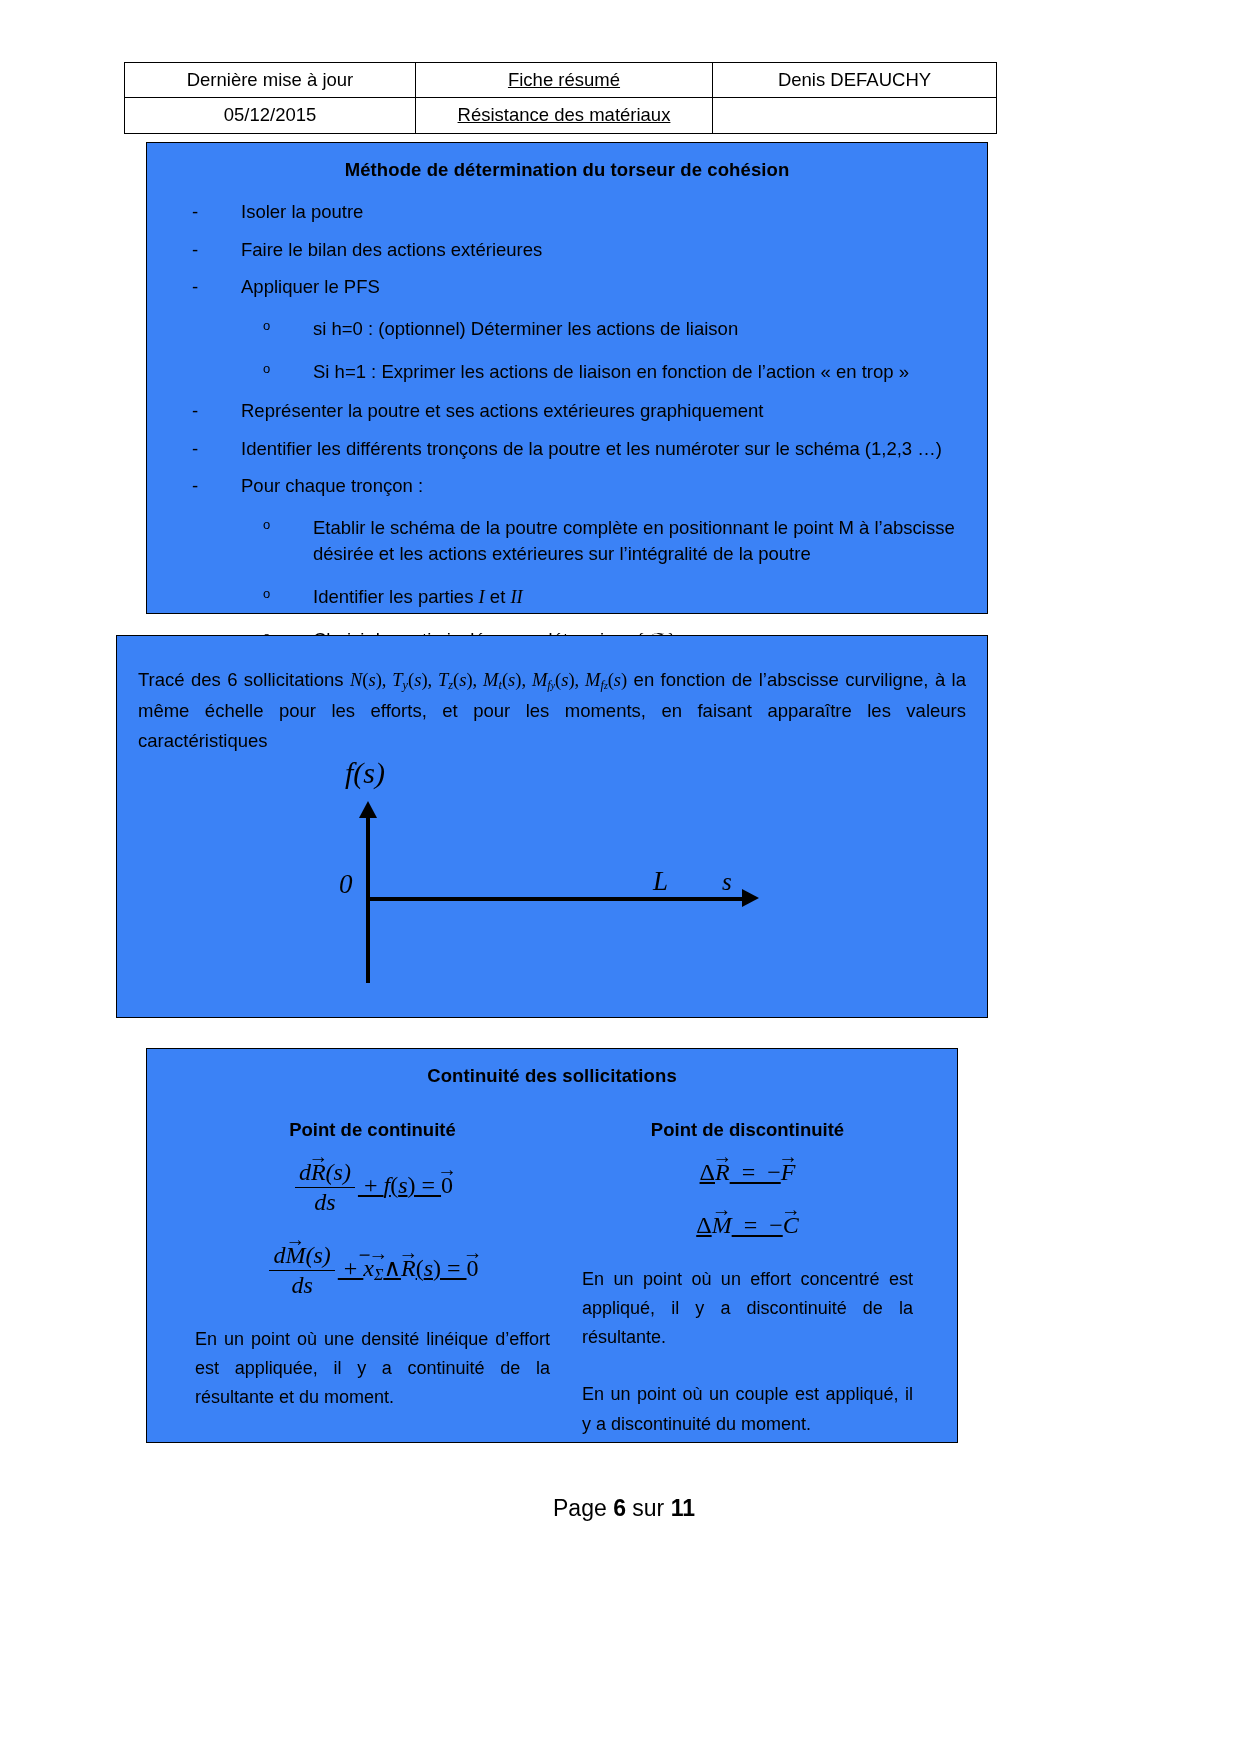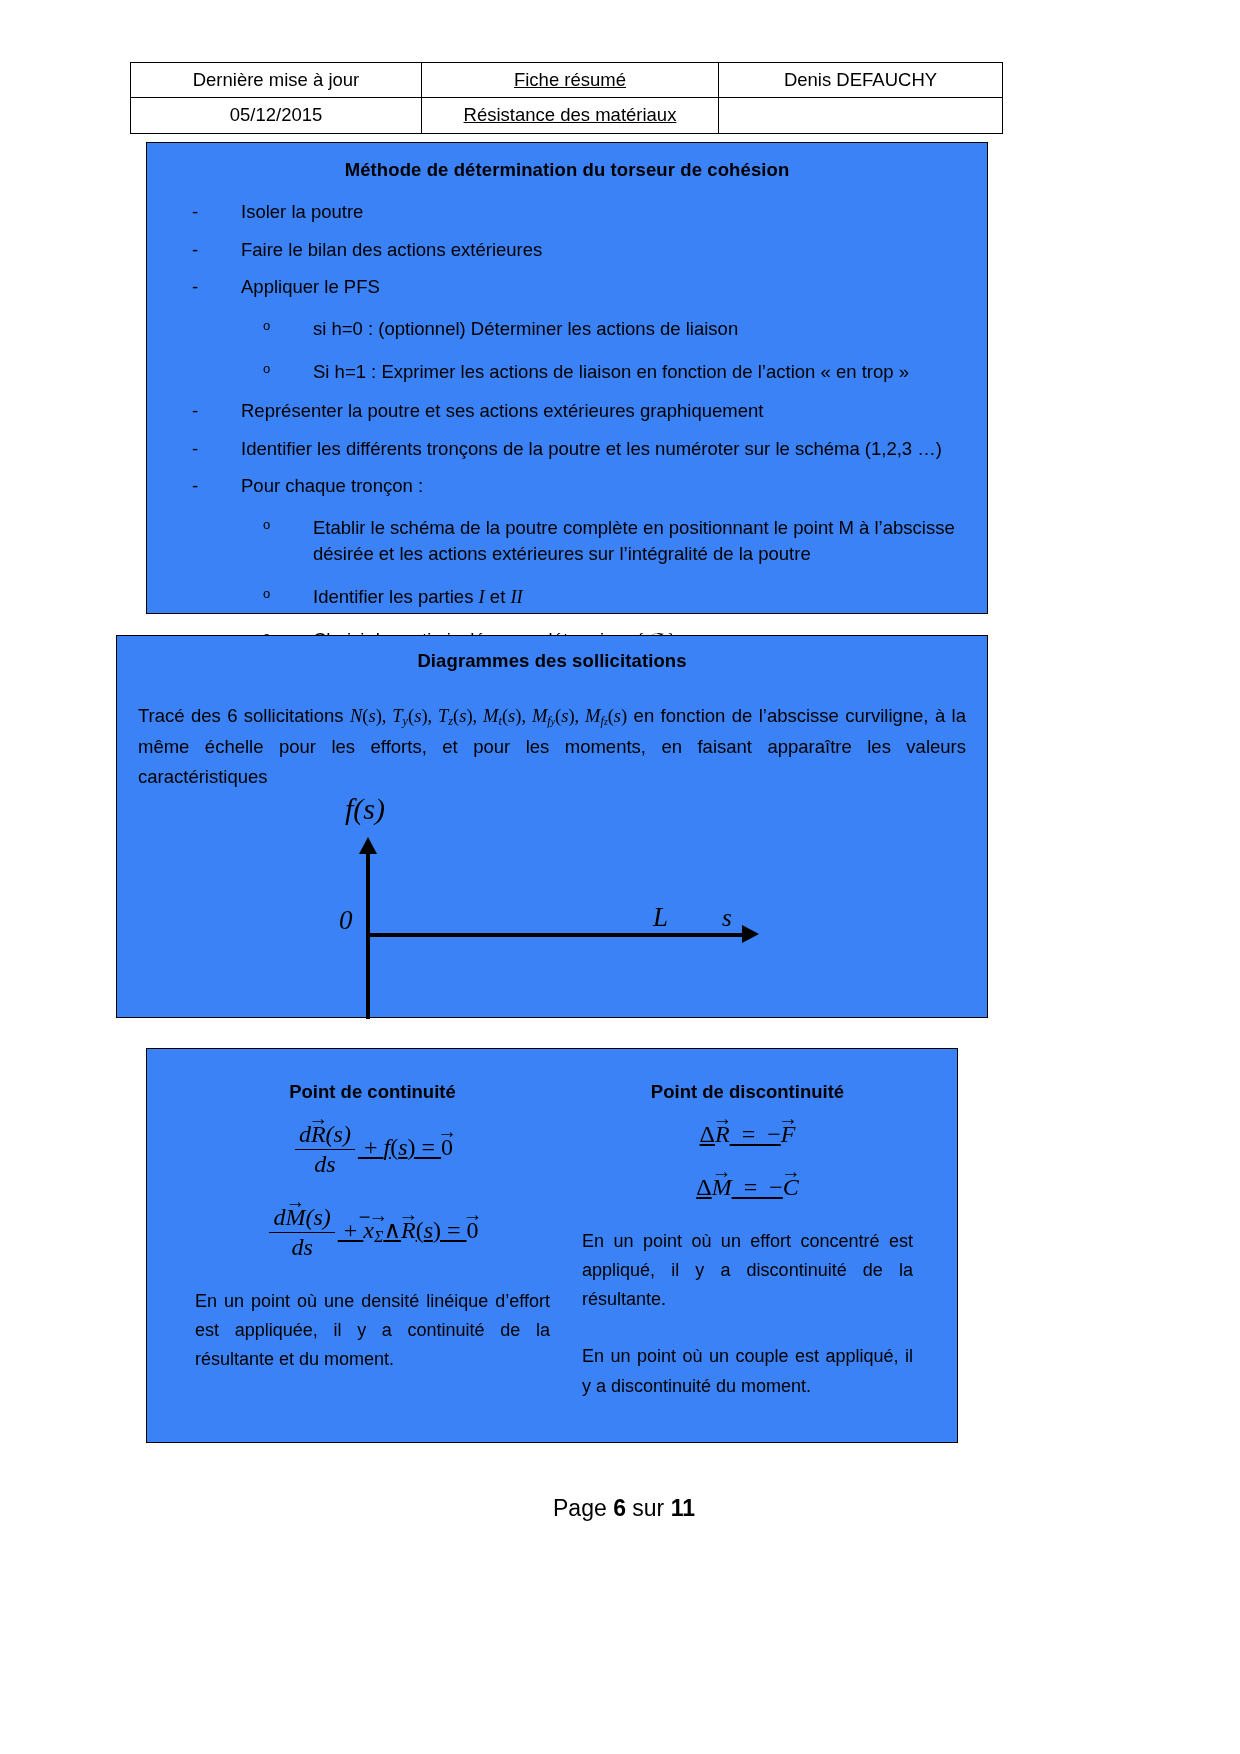--- a/index.html
+++ b/index.html
@@ -19,21 +19,21 @@
     position: relative;
     width: 1240px;
     height: 1754px;
     box-sizing: border-box;
     padding: 0;
   }
 
   
   .header-table {
     position: absolute;
-    left: 130px;
+    left: 124px;
     top: 62px;
     width: 845px;
     border-collapse: collapse;
     table-layout: fixed;
   }
   .header-table td {
     border: 1px solid #000;
     text-align: center;
     font-size: 18.5px;
     padding: 6px 4px 7px 4px;
@@ -366,37 +366,37 @@
             <span class="circ">o</span>
             <span>Déterminer le torseur de cohésion</span>
           </li>
         </ul>
       </li>
 
     </ul>
   </div>
 
   <div class="box" id="box-diagrammes">
-    <div class="box-title">Diagrammes des sollicitations</div>
 
     <div class="para-justify"><span>Tracé des 6 sollicitations </span><span style="font-family:'Liberation Serif',serif;"><span class="it">N</span>(<span class="it">s</span>), <span class="it">T</span><span class="sub">y</span>(<span class="it">s</span>), <span class="it">T</span><span class="sub">z</span>(<span class="it">s</span>), <span class="it">M</span><span class="sub">t</span>(<span class="it">s</span>), <span class="it">M</span><span class="sub">f<span style="font-size:.8em">y</span></span>(<span class="it">s</span>), <span class="it">M</span><span class="sub">f<span style="font-size:.8em">z</span></span>(<span class="it">s</span>)</span><span> en fonction de l’abscisse curviligne, à la même échelle pour les efforts, et pour les moments, en faisant apparaître les valeurs caractéristiques</span></div>
 
     <div class="figure">
       <div class="lbl-f">f(s)</div>
       <div class="arrow-up"></div>
       <div class="axis-v"></div>
       <div class="lbl-zero">0</div>
       <div class="axis-h"></div>
       <div class="arrow-right"></div>
       <div class="lbl-L">L</div>
       <div class="lbl-s">s</div>
     </div>
   </div>
 
   <div class="box" id="box-continuite">
+    <div class="box-title">Continuité des sollicitations</div>
 
     <div class="two-col">
 
       <div class="col col-left">
         <div class="col-head">Point de continuité</div>
 
         <div class="eq eq-block">
           <span class="frac"><span class="num">d<span class="vec">R<span class="ar">→</span></span>(s)</span><span class="den">ds</span></span>
           + <span class="it">f</span>(<span class="it">s</span>) = <span class="vec">0<span class="ar">→</span></span>
         </div>

